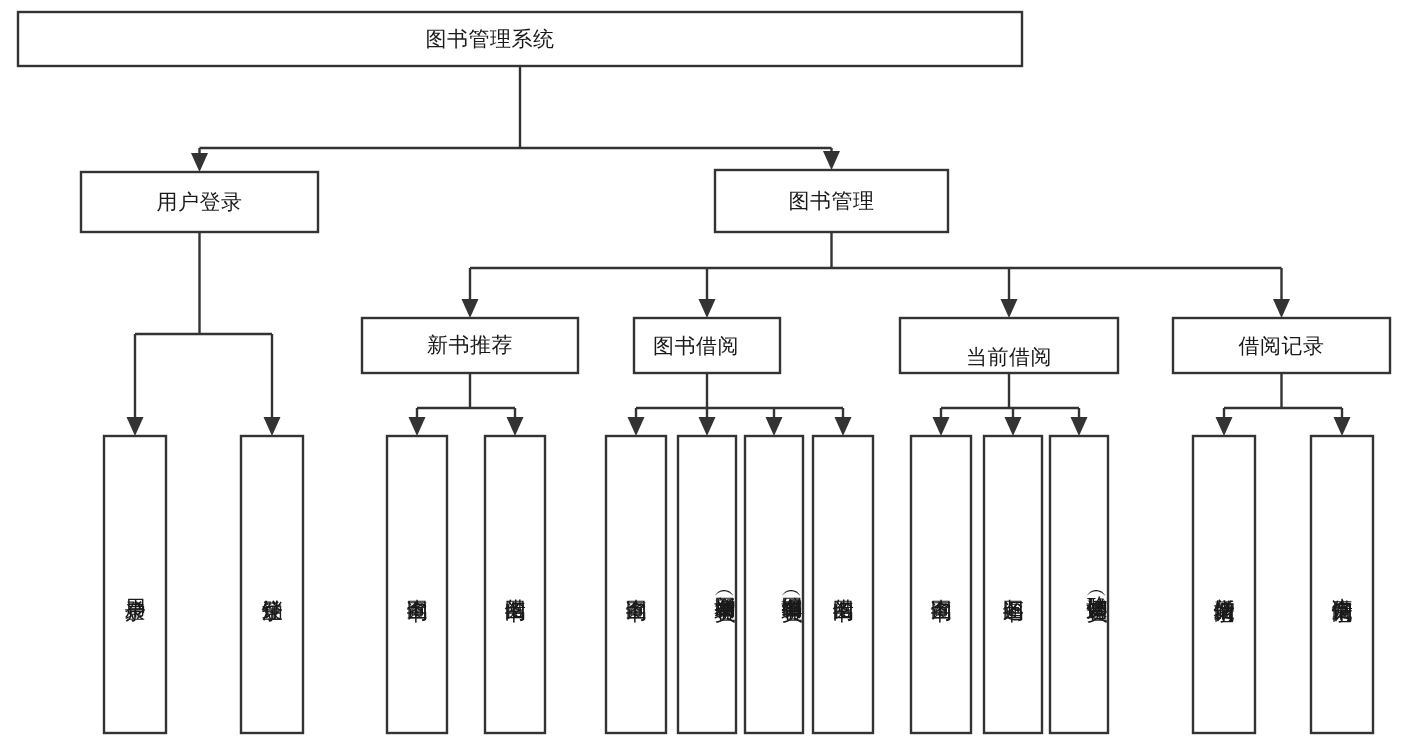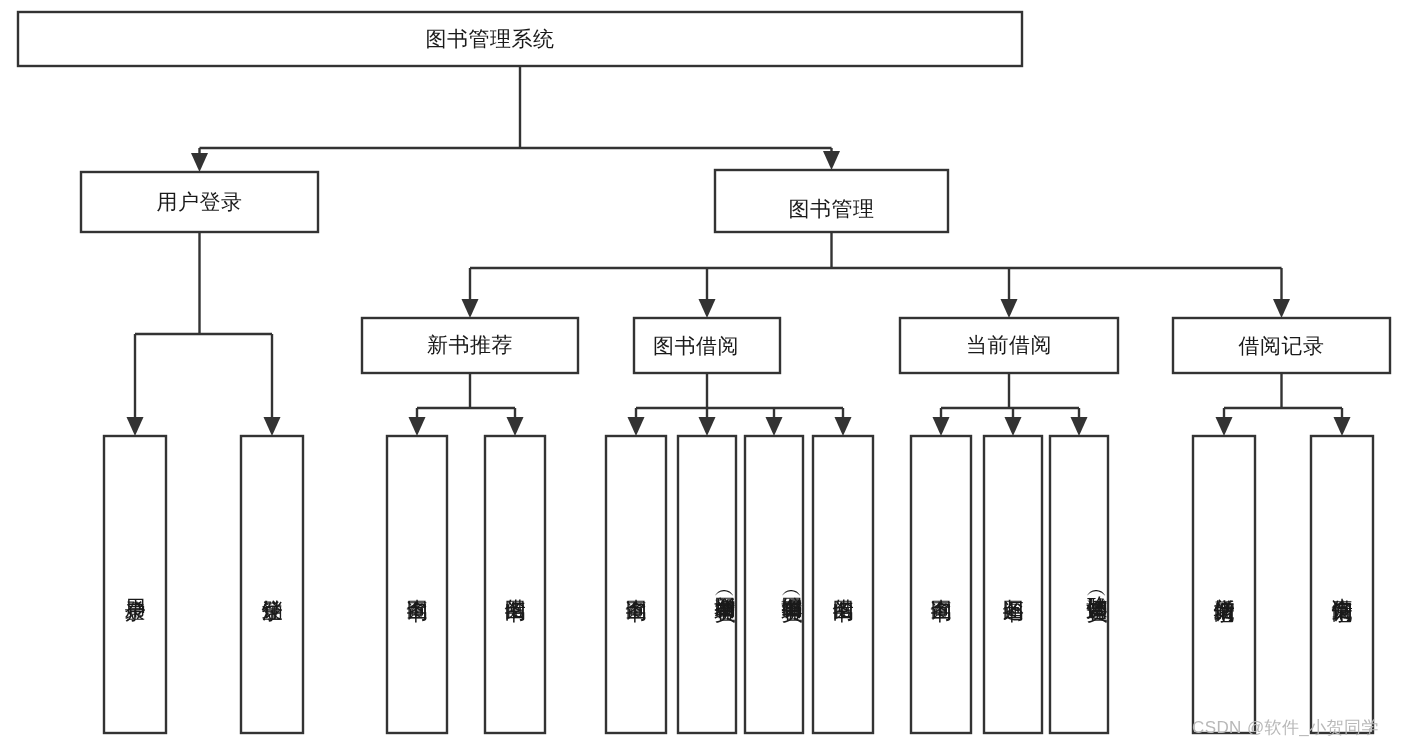--- a/index.html
+++ b/index.html
@@ -152,31 +152,30 @@
       <rect x="1193" y="436" width="62" height="297" class="node-rect"></rect>
       <line x1="1342" y1="408" x2="1342" y2="419" class="conn"></line>
       <path d="M 1333.5 417 L 1350.5 417 L 1342 436 Z" class="arrow-head"></path>
       <rect x="1311" y="436" width="62" height="297" class="node-rect"></rect>
     </svg>
   <div id="label-layer">
       <div class="h-label" style="left: 18px; top: 12px; width: 944px; height: 54px;">图书管理系统</div>
       <div class="h-label" style="left: 81px; top: 172px; width: 237px; height: 60px;">用户登录</div>
       <div class="v-label align-center" style="left: 104px; top: 444px; width: 62px; height: 279px;">用户登录</div>
       <div class="v-label align-center" style="left: 241px; top: 444px; width: 62px; height: 279px;">注销登录</div>
-      <div class="h-label" style="left: 715px; top: 170px; width: 233px; height: 62px; margin-top: 8px;">图书管理</div>
+      <div class="h-label" style="left: 715px; top: 170px; width: 233px; height: 62px;">图书管理</div>
       <div class="h-label" style="left: 362px; top: 318px; width: 216px; height: 54px;">新书推荐</div>
       <div class="v-label align-center" style="left: 387px; top: 444px; width: 60px; height: 279px;">查询图书</div>
       <div class="v-label align-center" style="left: 485px; top: 444px; width: 60px; height: 279px;">借阅图书</div>
       <div class="h-label" style="left: 634px; top: 318px; width: 124px; height: 55px;">图书借阅</div>
       <div class="v-label align-center" style="left: 606px; top: 444px; width: 60px; height: 279px;">查询图书</div>
       <div class="v-label align-top" style="left: 678px; top: 444px; width: 58px; height: 279px;">新增图书（管理员）</div>
       <div class="v-label align-top" style="left: 745px; top: 444px; width: 58px; height: 279px;">编辑图书（管理员）</div>
       <div class="v-label align-center" style="left: 813px; top: 444px; width: 60px; height: 279px;">借阅图书</div>
-      <div class="h-label" style="left: 900px; top: 318px; width: 218px; height: 53px;">当前借阅</div>
+      <div class="h-label" style="left: 900px; top: 330px; width: 218px; height: 53px;">当前借阅</div>
       <div class="v-label align-center" style="left: 911px; top: 444px; width: 60px; height: 279px;">查询图书</div>
       <div class="v-label align-center" style="left: 984px; top: 444px; width: 58px; height: 279px;">归还图书</div>
       <div class="v-label align-top" style="left: 1050px; top: 444px; width: 58px; height: 279px;">确认归还（管理员）</div>
       <div class="h-label" style="left: 1173px; top: 318px; width: 217px; height: 55px;">借阅记录</div>
       <div class="v-label align-center" style="left: 1193px; top: 444px; width: 62px; height: 279px;">新增借阅记录</div>
       <div class="v-label align-center" style="left: 1311px; top: 444px; width: 62px; height: 279px;">查询借阅记录</div>
     </div>
-  <div class="watermark" style="left:1192px; top:716px;">CSDN @软件_小贺同学</div>
 </div>
 
 </body></html>

